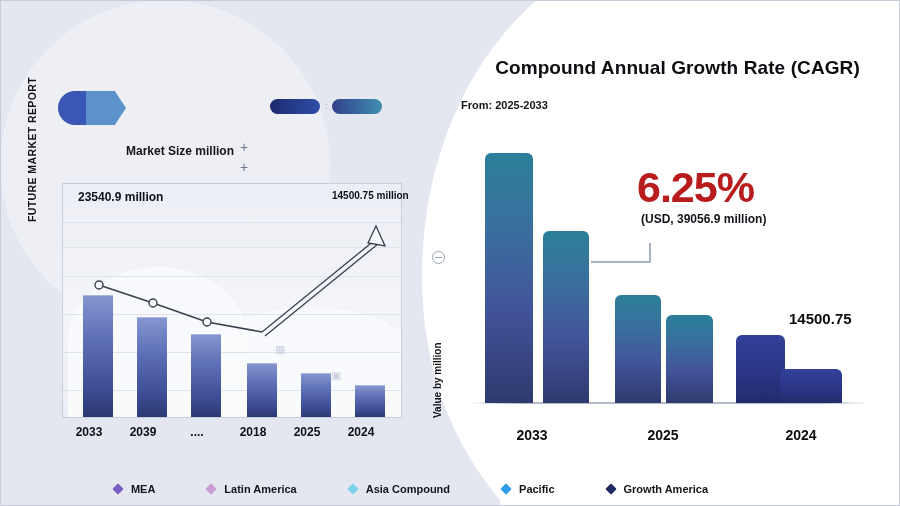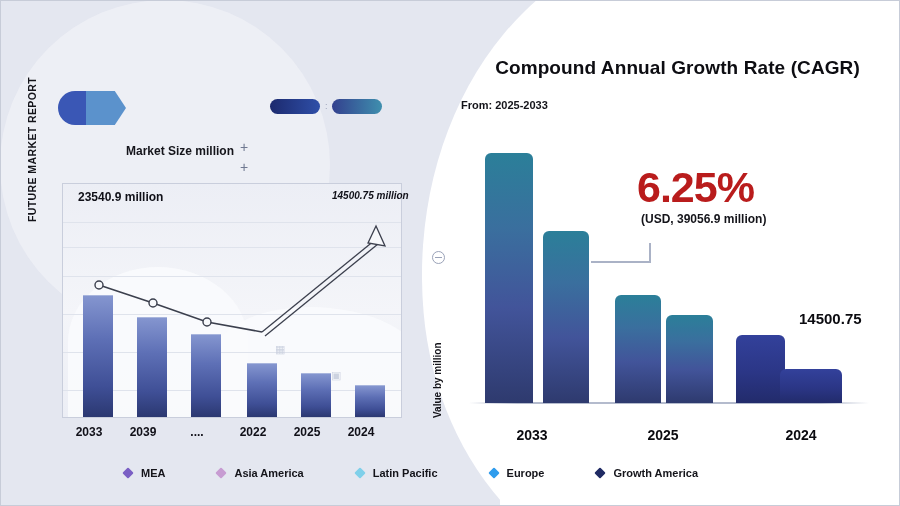--- a/index.html
+++ b/index.html
@@ -124,21 +124,21 @@
   }
   #wm-1 { left:212px; top:160px; }
   #wm-2 { left:268px; top:186px; }
 
   #label-start {
     position:absolute; left:78px; top:190px;
     font-size:12px; font-weight:bold; color:#101018;
   }
   #label-end {
     position:absolute; left:332px; top:190px;
-    font-size:10px; font-weight:bold; color:#101018;font-style:italic;
+    font-size:10px; font-weight:bold; color:#101018;
   }
 
   .xtick-left {
     position:absolute; top:425px;
     font-size:12px; font-weight:bold; color:#101018;
     text-align:center; width:54px;
   }
 
   #y-axis-right-label {
     position:absolute; left:432px; top:418px;
@@ -190,32 +190,32 @@
     position:absolute; left:14px; bottom:11px; width:400px; height:2px;
     background:linear-gradient(90deg,rgba(180,187,205,0) 0%, #b4bbcd 12%, #b4bbcd 88%, rgba(180,187,205,0) 100%);
   }
   #bracket-artifact {
     position:absolute; left:136px; bottom:152px;
     width:60px; height:20px;
     border-bottom:2px solid #aab2c6;
     border-right:2px solid #aab2c6;
   }
   #data-label-2024 {
-    position:absolute; left:344px; bottom:88px;
+    position:absolute; left:334px; bottom:88px;
     font-size:15px; font-weight:bold; color:#0b0b10;
   }
   .xtick-right {
     position:absolute; bottom:-28px;
     font-size:14px; font-weight:bold; color:#0b0b10;
     text-align:center; width:90px;
   }
 
   
   #legend {
-    position:absolute; left:0; bottom:22px; width:776px; height:22px;
+    position:absolute; left:0; bottom:6px; width:776px; height:22px;
     z-index:10;
     display:flex; justify-content:center; align-items:center;padding-left:46px;
   }
   .legend-item {
     display:flex; align-items:center; margin:0 26px;
   }
   .legend-dot {
     width:8px; height:8px; transform:rotate(45deg);
     margin-right:9px; border-radius:1px;
   }
@@ -286,21 +286,21 @@
         <polygon points="313,42 322,62 305,59" fill="#f7f8fb" stroke="#3b3f4d" stroke-width="1.3"></polygon>
       </svg>
     </div>
 
     <div id="label-start">23540.9 million</div>
     <div id="label-end">14500.75 million</div>
 
     <div class="xtick-left" style="left:62px;">2033</div>
     <div class="xtick-left" style="left:116px;">2039</div>
     <div class="xtick-left" style="left:170px;">....</div>
-    <div class="xtick-left" style="left:226px;">2022</div>
+    <div class="xtick-left" style="left:226px;">2018</div>
     <div class="xtick-left" style="left:280px;">2025</div>
     <div class="xtick-left" style="left:334px;">2024</div>
 
     <div id="minus-circle-icon"></div>
     <div id="y-axis-right-label">Value by million</div>
   </div>
 
   <div id="right-panel">
 
     <div id="cagr-title">Compound Annual Growth Rate (CAGR)</div>
@@ -329,29 +329,29 @@
     <div id="cagr-usd">(USD, 39056.9 million)</div>
   </div>
 
   <div id="legend">
     <div class="legend-item">
       <span class="legend-dot" style="background: rgb(122, 95, 196);"></span>
       <span class="legend-label">MEA</span>
     </div>
     <div class="legend-item">
       <span class="legend-dot" style="background: rgb(199, 156, 210);"></span>
-      <span class="legend-label">Asia America</span>
+      <span class="legend-label">Latin America</span>
     </div>
     <div class="legend-item">
       <span class="legend-dot" style="background: rgb(127, 208, 234);"></span>
-      <span class="legend-label">Latin Pacific</span>
+      <span class="legend-label">Asia Compound</span>
     </div>
     <div class="legend-item">
       <span class="legend-dot" style="background: rgb(47, 156, 237);"></span>
-      <span class="legend-label">Europe</span>
+      <span class="legend-label">Pacific</span>
     </div>
     <div class="legend-item">
       <span class="legend-dot" style="background: rgb(31, 42, 99);"></span>
       <span class="legend-label">Growth America</span>
     </div>
   </div>
 
   <div id="frame-border"></div>
 </div>
 

